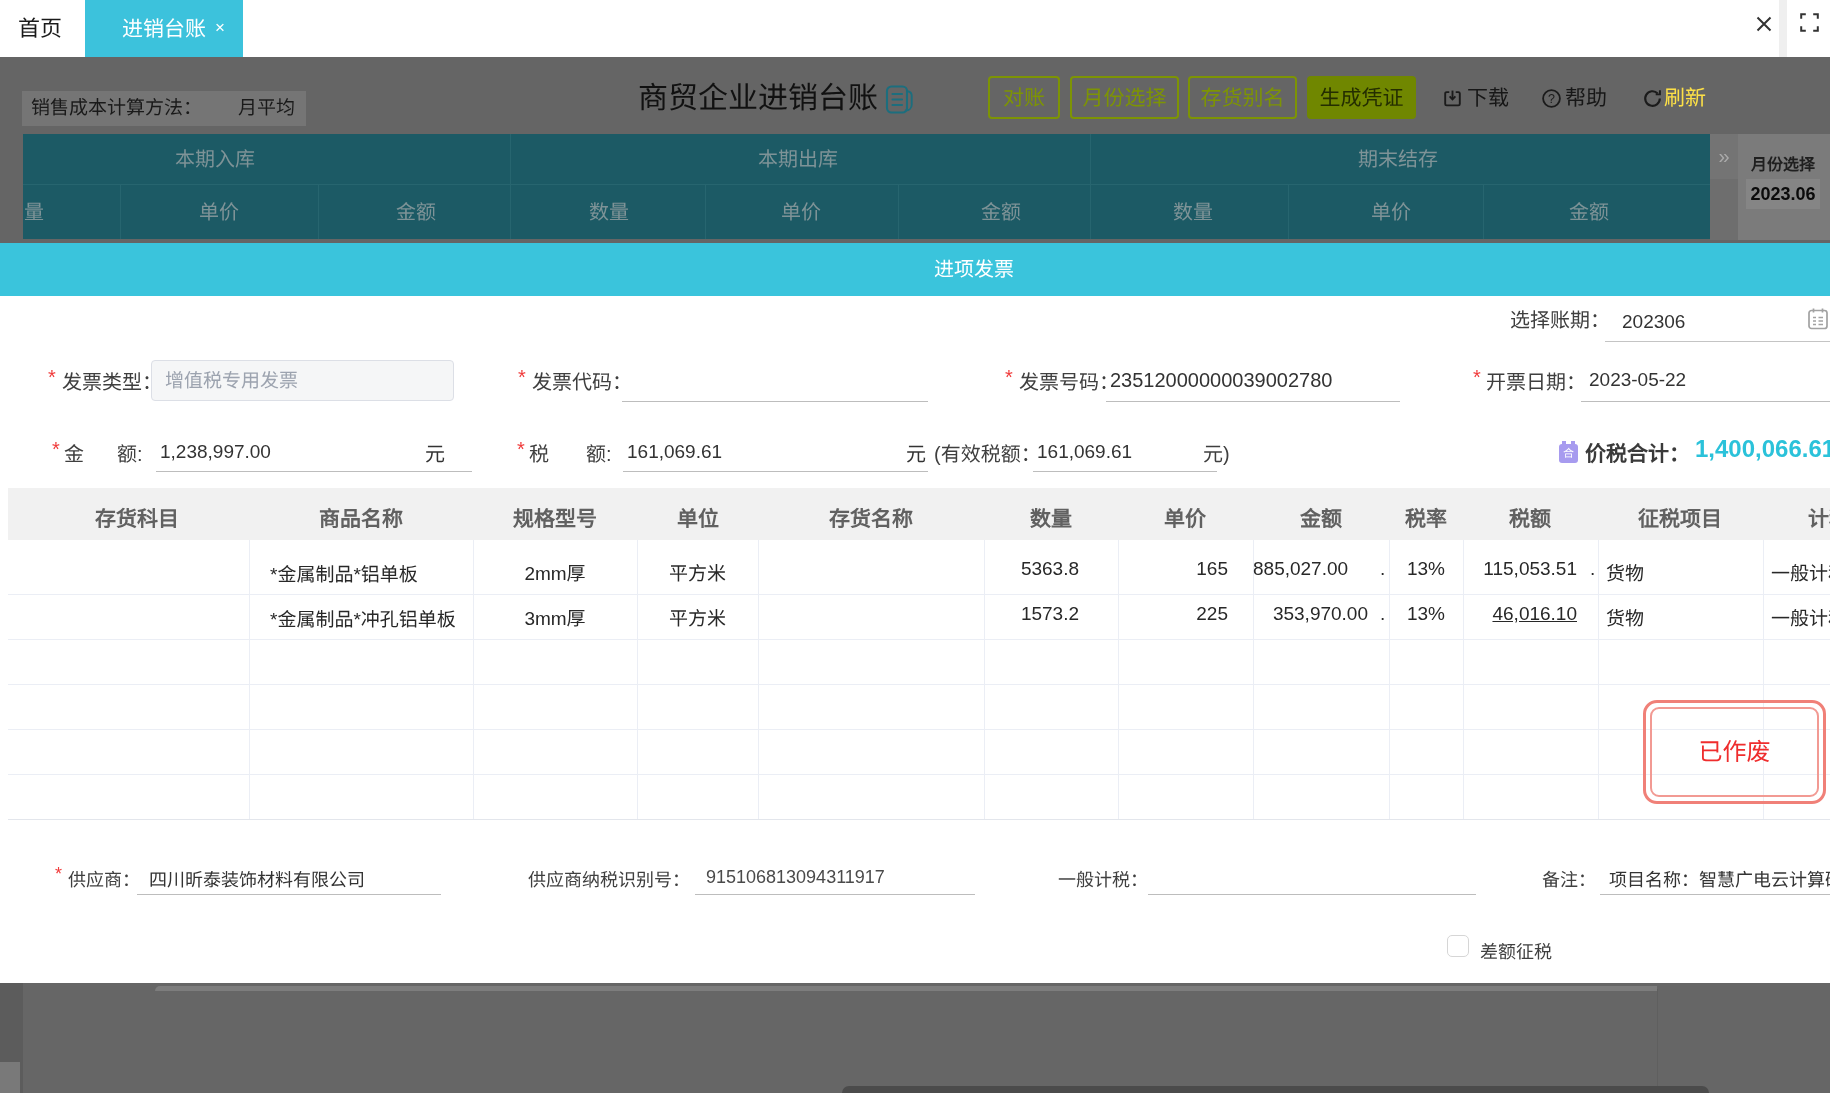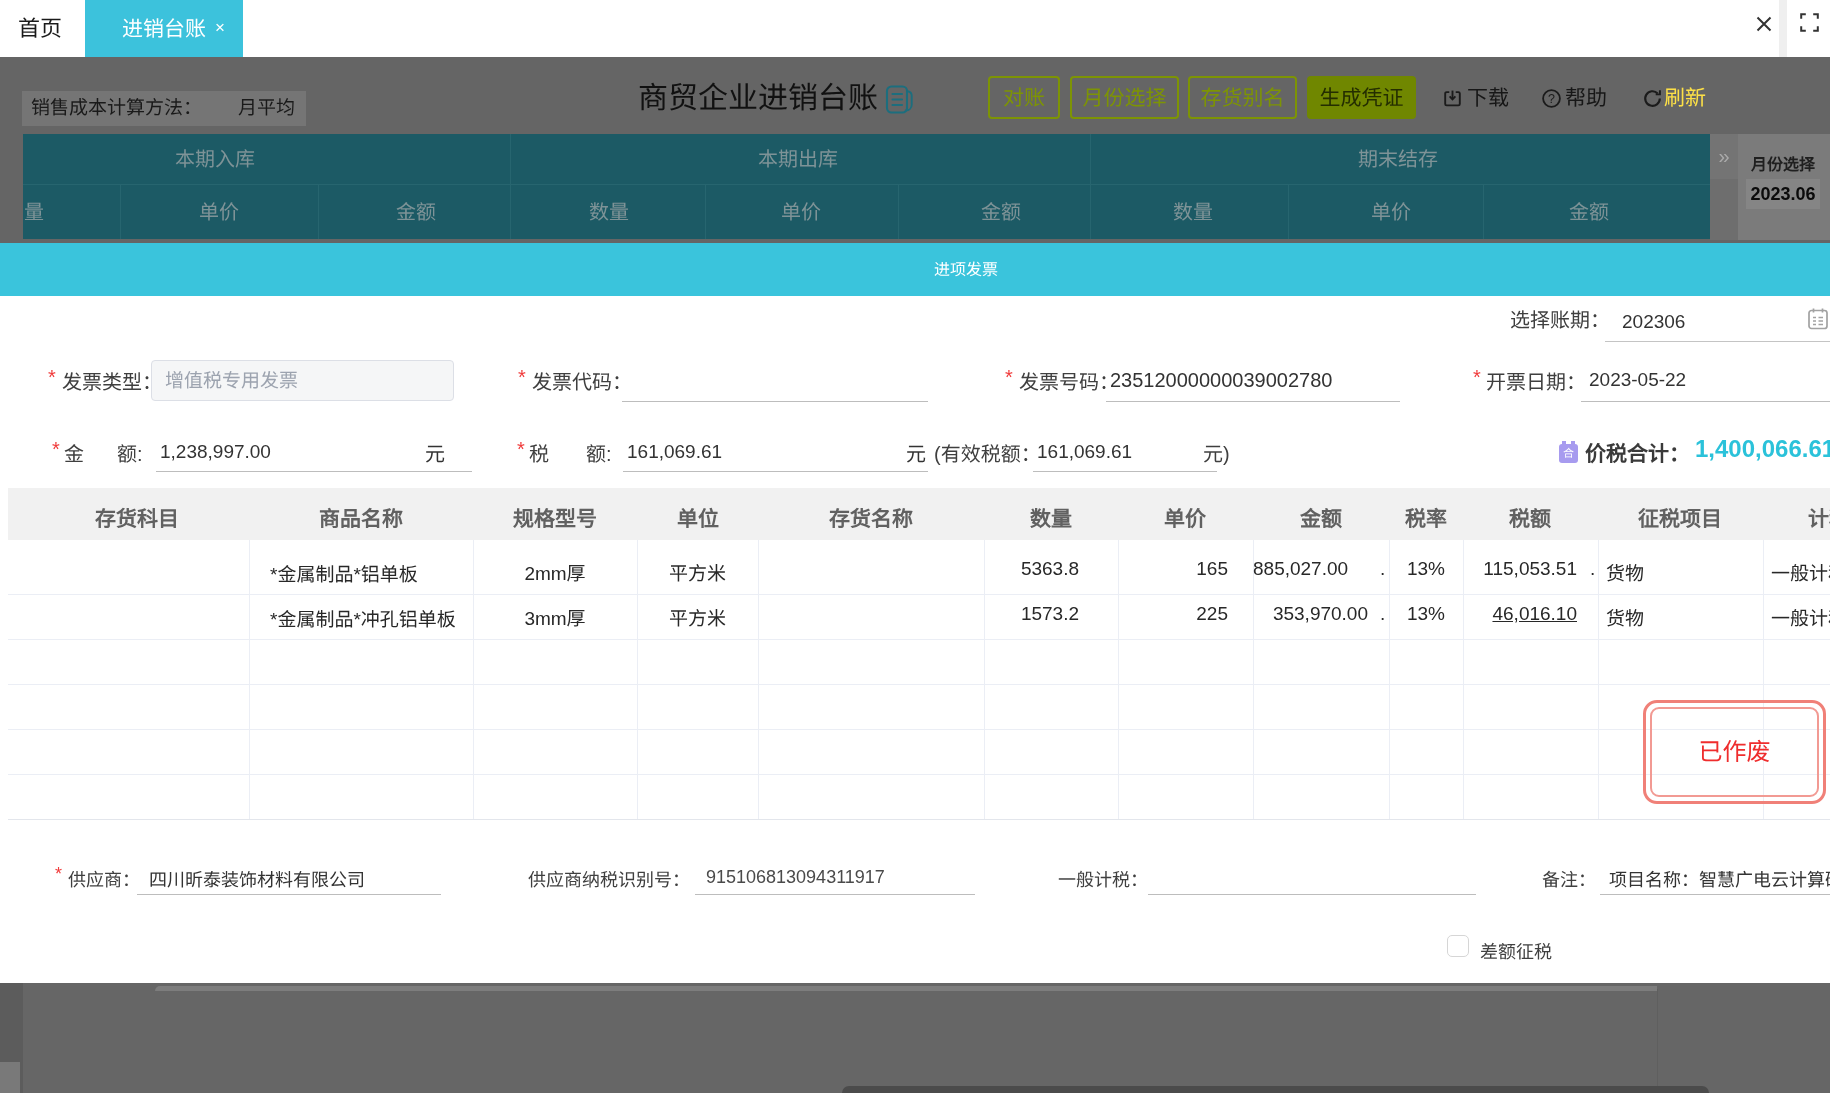--- a/index.html
+++ b/index.html
@@ -93,21 +93,21 @@
     <div class="abs" style="left:1710px;top:122px;width:28px;height:61px;background:#6e6e6e;"></div>
 
     <div class="abs" style="left:1738px;top:77px;width:92px;height:106px;background:#7b7b7b;">
       <div class="abs" style="left:13px;top:17px;width:70px;font-size:16px;font-weight:bold;color:#1f1f1f;">月份选择</div>
       <div class="abs" style="left:8px;top:45px;width:74px;height:30px;background:#858585;text-align:center;line-height:30px;font-size:18px;font-weight:bold;color:#0b0b0b;">2023.06</div>
     </div>
   </div>
 
   <div class="abs" style="left:0;top:244px;width:1830px;height:739px;background:#fff;">
     <div class="abs" style="left:0;top:-1px;width:1830px;height:53px;background:#3ac4dc;"></div>
-    <div class="abs" style="left:934px;top:-1px;height:53px;line-height:53px;color:#fff;font-size:16px;">进项发票</div>
+    <div class="abs" style="left:934px;top:-1px;height:53px;line-height:53px;color:#fff;font-size:20px;">进项发票</div>
 
     <div class="abs" style="left:1510px;top:62px;height:28px;line-height:28px;font-size:20px;color:#3f3f3f;">选择账期：</div>
     <div class="abs" style="left:1622px;top:64px;height:28px;line-height:28px;font-size:19px;color:#333;">202306</div>
     <div class="abs" style="left:1605px;top:97px;width:225px;height:1px;background:#c4c4c4;"></div>
     <svg class="abs" style="left:1808px;top:64px;" width="20" height="22" viewBox="0 0 20 22" fill="none" stroke="#a2a2a2" stroke-width="1.7">
       <rect x="1" y="2.5" width="18" height="18" rx="2.5"></rect>
       <path d="M5.5 0.5 v4 M14.5 0.5 v4"></path>
       <path d="M5 9.5 h3 M10.5 9.5 h4.5 M5 13 h3 M10.5 13 h4.5 M5 16.5 h3 M10.5 16.5 h4.5" stroke-width="1.5"></path>
     </svg>
 

